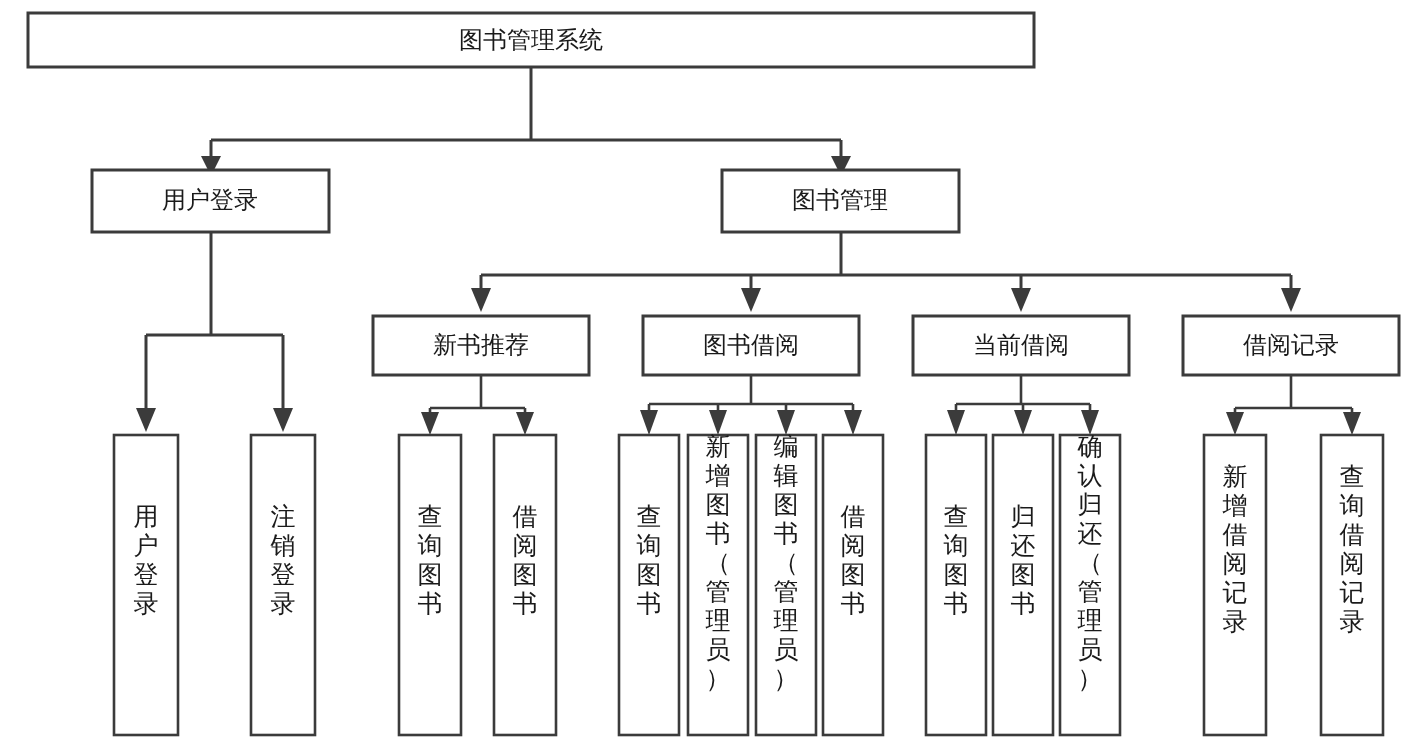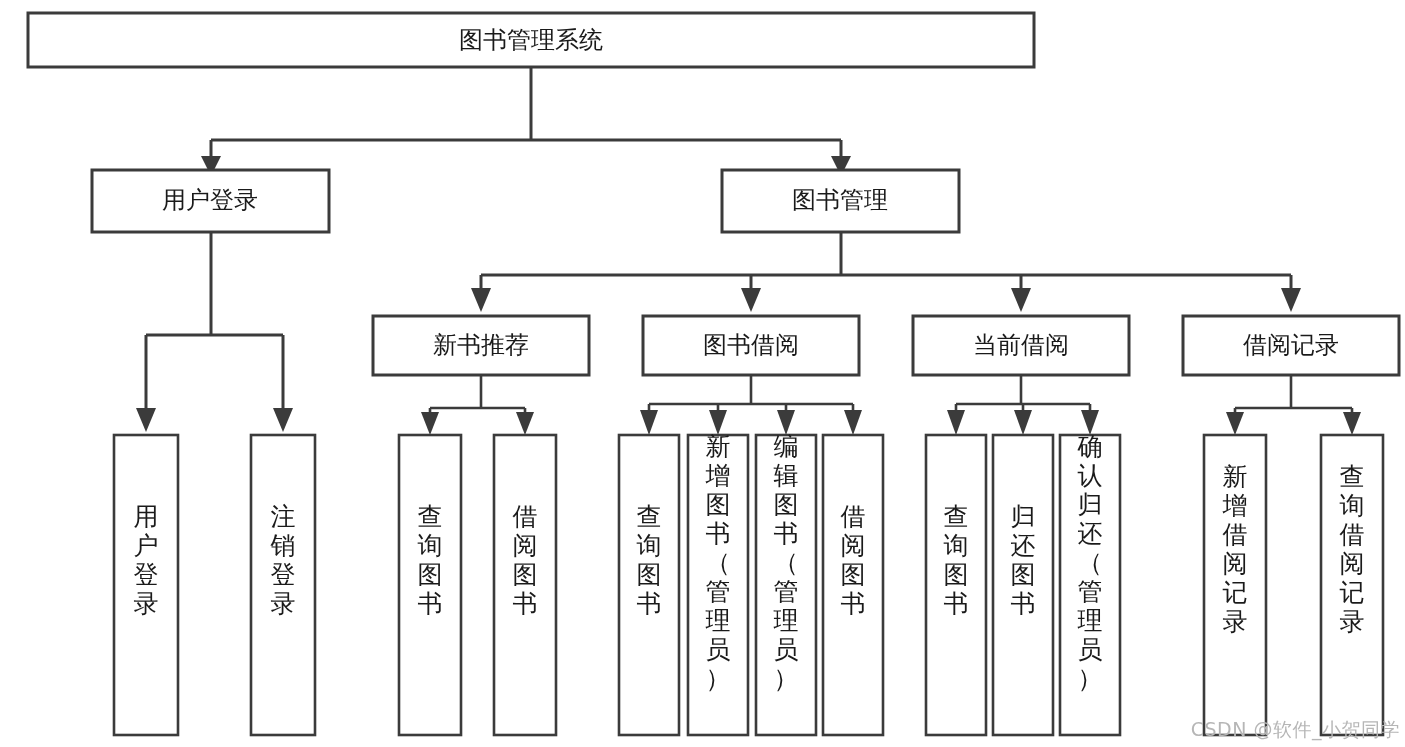--- a/index.html
+++ b/index.html
@@ -254,14 +254,13 @@
       <text class="node-label-v" x="1224" y="485"><tspan x="1224" dy="0">新</tspan><tspan x="1224" dy="29">增</tspan><tspan x="1224" dy="29">借</tspan><tspan x="1224" dy="29">阅</tspan><tspan x="1224" dy="29">记</tspan><tspan x="1224" dy="29">录</tspan></text>
     </g>
 
     <g>
       <rect class="node-box thin" x="1310" y="435" width="62" height="300"></rect>
       <text class="node-label-v" x="1341" y="485"><tspan x="1341" dy="0">查</tspan><tspan x="1341" dy="29">询</tspan><tspan x="1341" dy="29">借</tspan><tspan x="1341" dy="29">阅</tspan><tspan x="1341" dy="29">记</tspan><tspan x="1341" dy="29">录</tspan></text>
     </g>
 
   </svg>
 
-  <div class="watermark">CSDN @软件_小贺同学</div>
 </div>
 
 </body></html>

